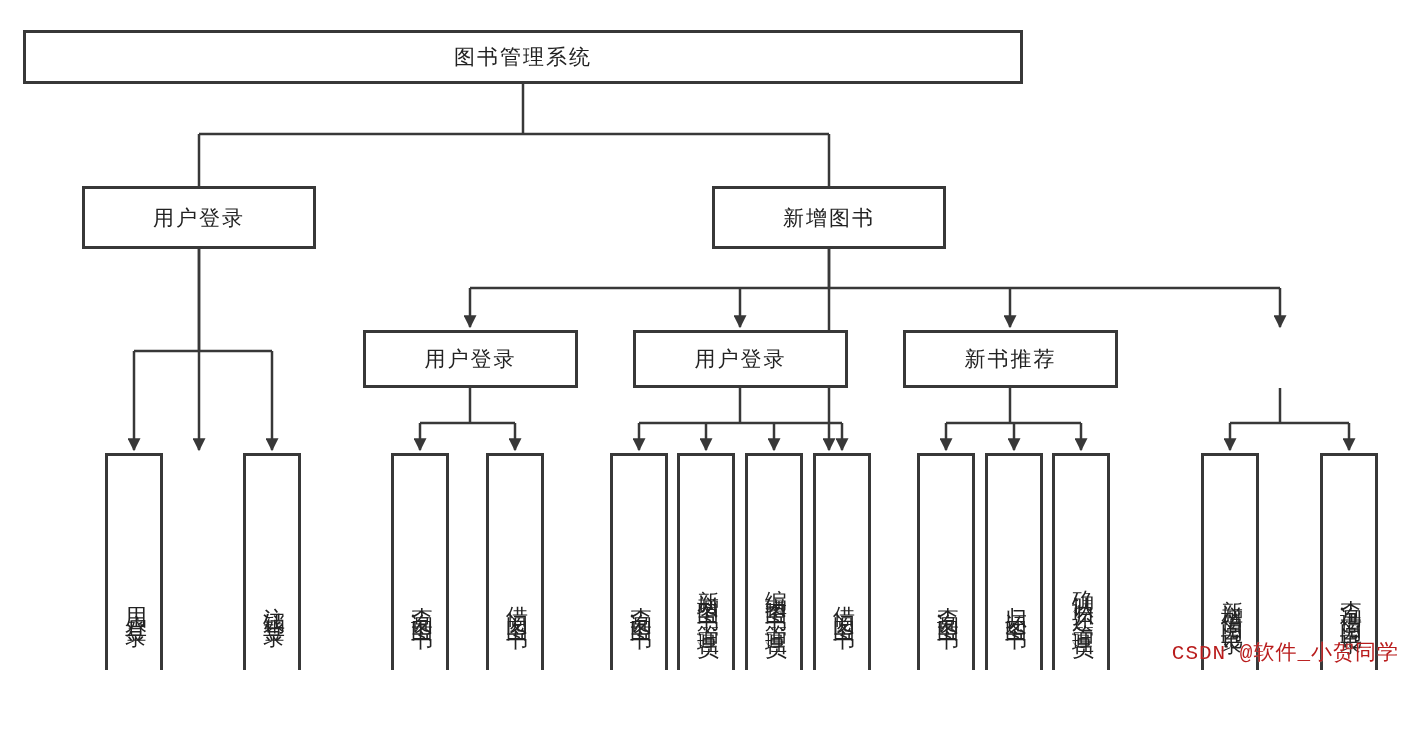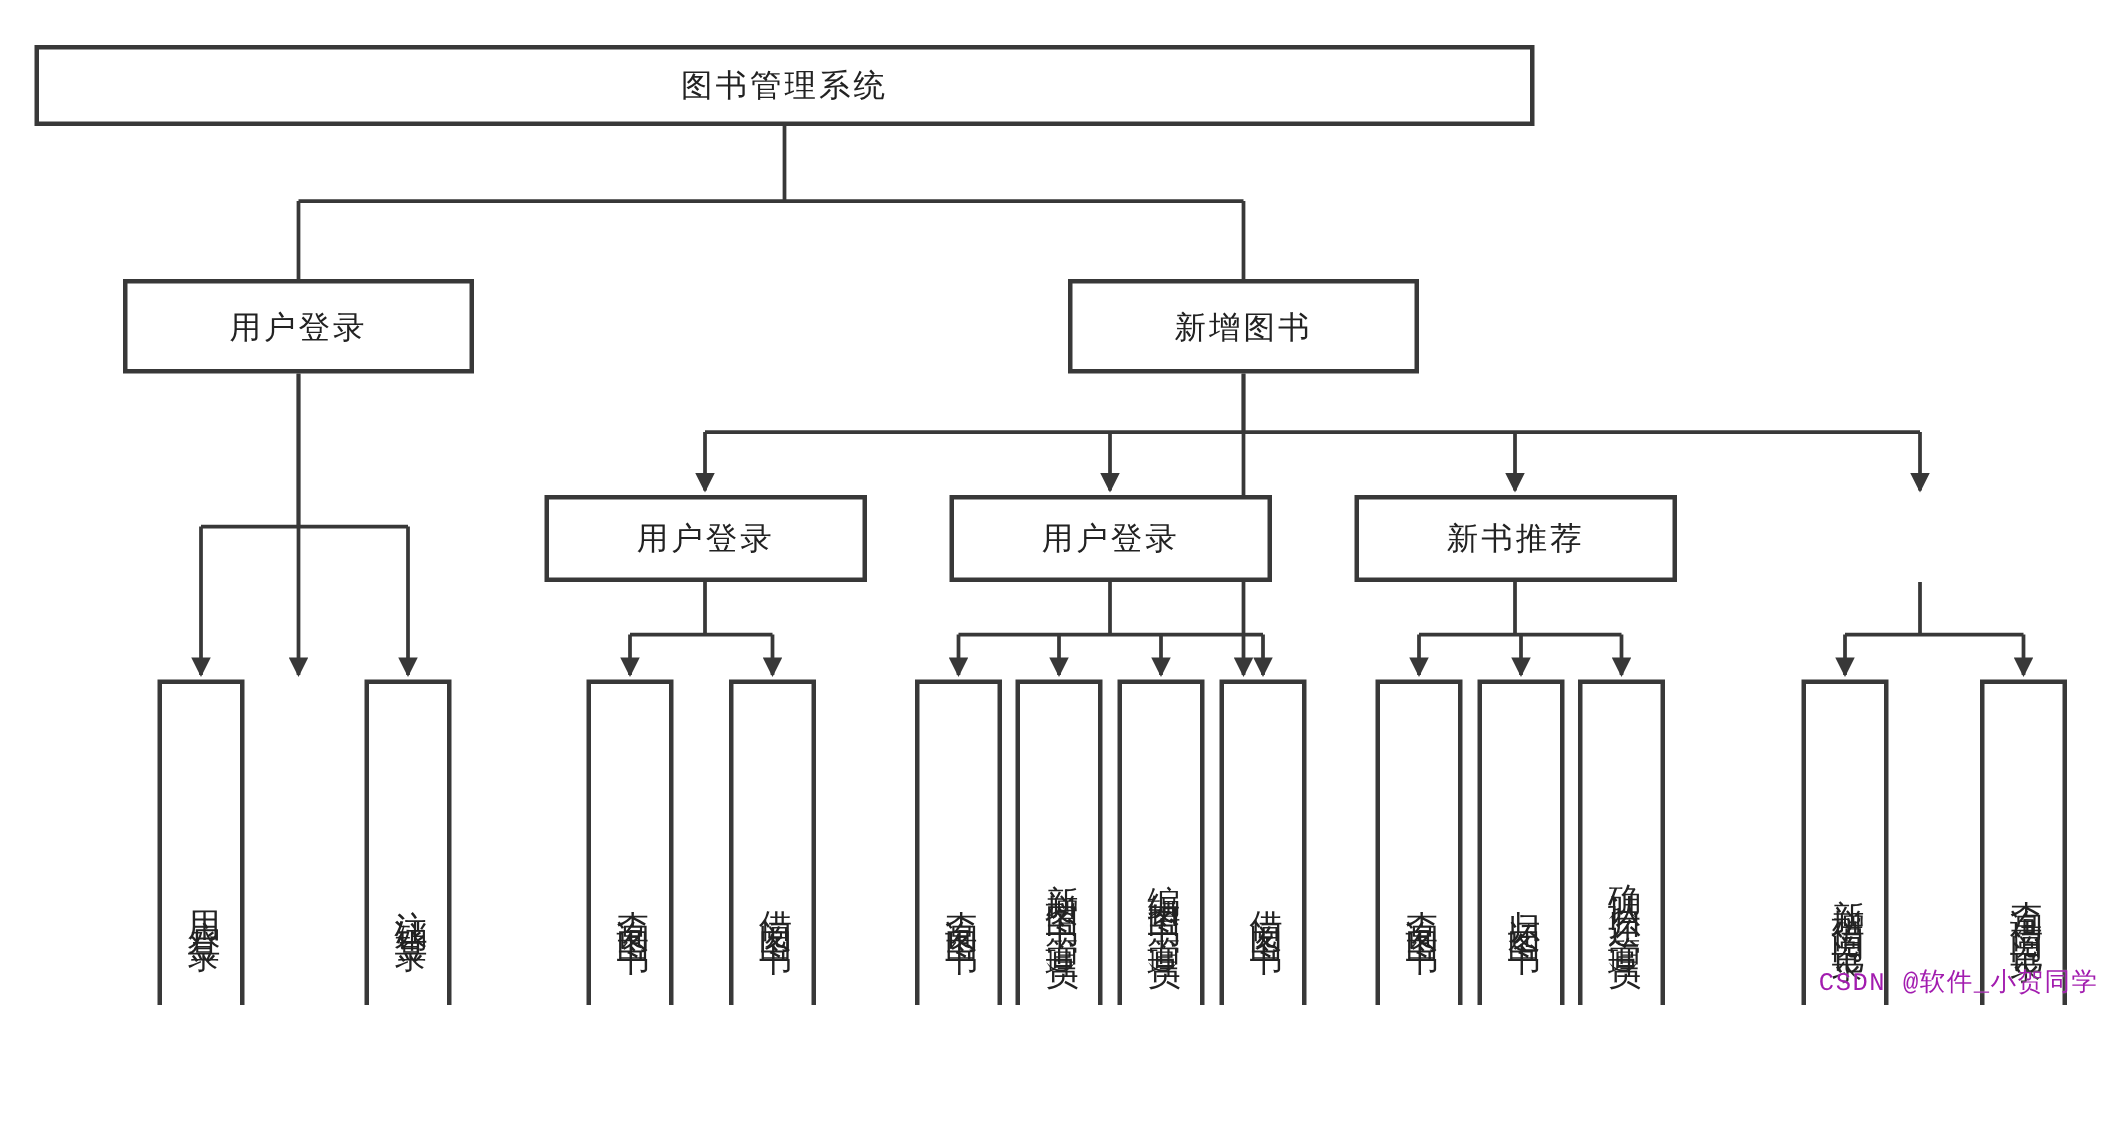--- a/index.html
+++ b/index.html
@@ -33,22 +33,22 @@
   .vnode .vtext{
     writing-mode:vertical-rl;
     text-orientation:mixed;
     letter-spacing:7px;
     line-height:1;
   }
   #watermark{
     position:absolute;
     right:6px;bottom:4px;
     z-index:3;
-    font-size:17px;
-    color:#a21caf;
+    font-size:21px;
+    color:#b91c1c;
     letter-spacing:1px;
     text-shadow:0 0 1px rgba(255,255,255,.6);
   }
 </style>
 </head>
 <body>
 
 <div id="canvas">
 
   <svg id="connectors" viewBox="0 0 1405 747" xmlns="http://www.w3.org/2000/svg">

